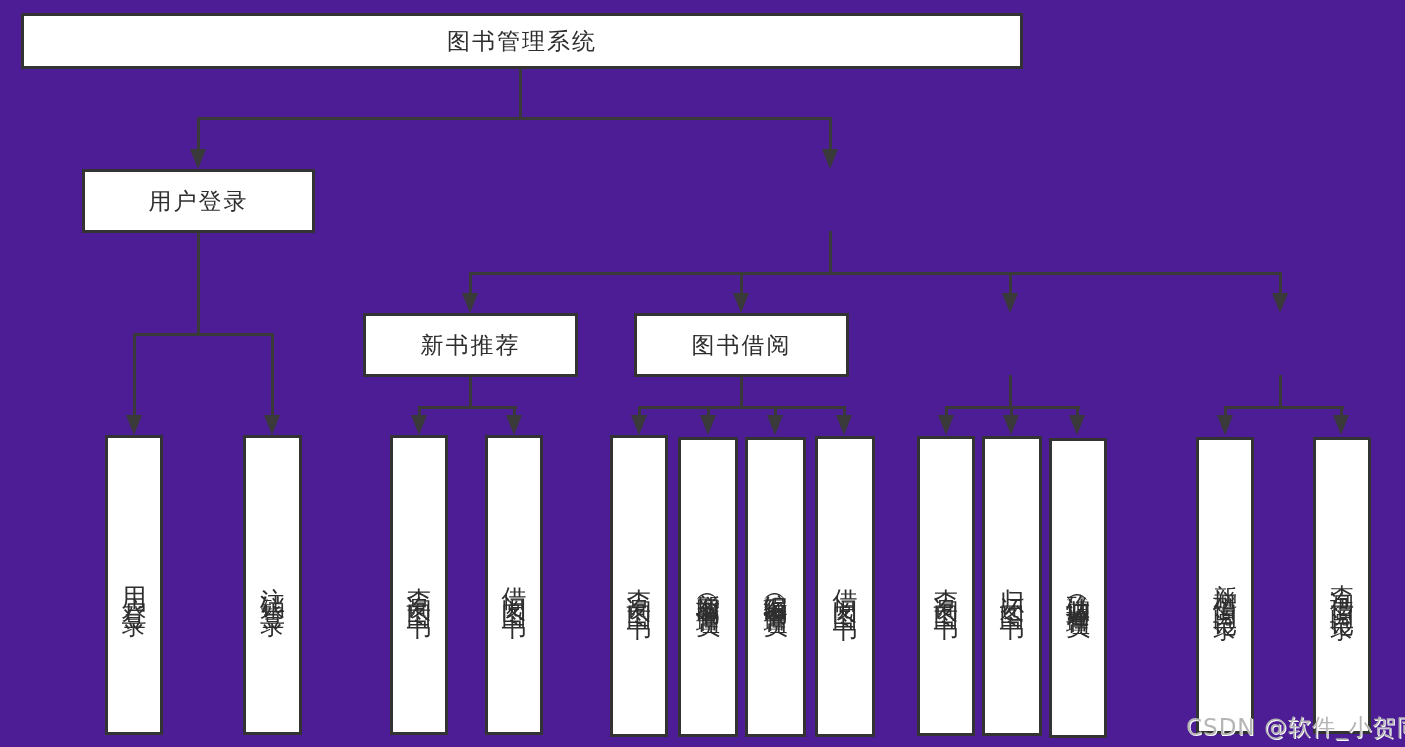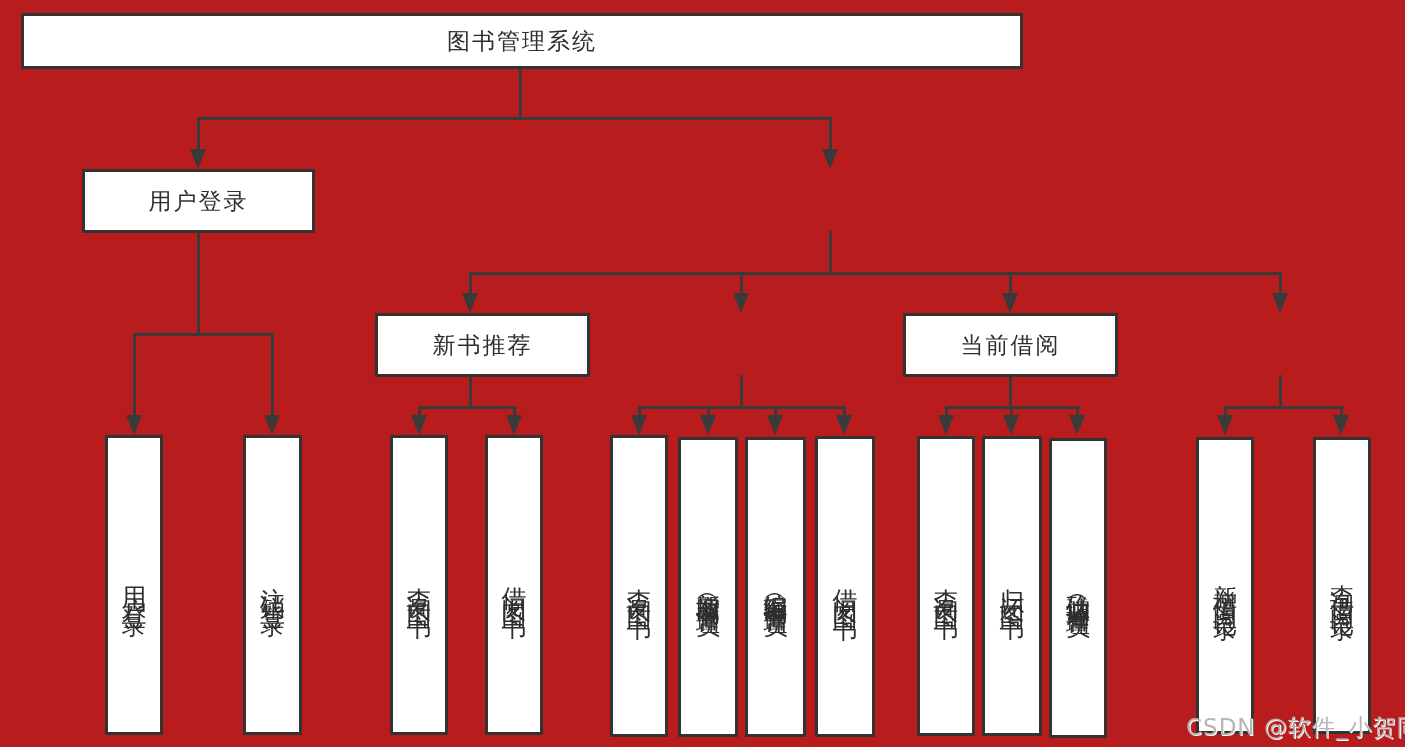--- a/index.html
+++ b/index.html
@@ -1,20 +1,20 @@
 <!DOCTYPE html>
 <html><head>
 <meta charset="utf-8">
 <style>
   html, body { margin: 0; padding: 0; background: #ffffff; }
   #canvas {
     position: relative;
     width: 1405px;
     height: 747px;
-    background: #b91c1c;
+    background: #4c1d95;
     font-family: "DejaVu Sans", "Liberation Sans", sans-serif;
     overflow: hidden;
   }
   .box {
     position: absolute;
     background: #ffffff;
     border: 3px solid #333333;
     box-sizing: border-box;
     display: flex;
     align-items: center;
@@ -90,25 +90,25 @@
   <div class="ln h" style="left:469px;top:272px;width:813px"></div>
   <div class="ln v" style="left:469px;top:272px;height:23px"></div>
   <div class="arr" style="left:462px;top:293px"></div>
   <div class="ln v" style="left:740px;top:272px;height:23px"></div>
   <div class="arr" style="left:733px;top:293px"></div>
   <div class="ln v" style="left:1009px;top:272px;height:23px"></div>
   <div class="arr" style="left:1002px;top:293px"></div>
   <div class="ln v" style="left:1279px;top:272px;height:23px"></div>
   <div class="arr" style="left:1272px;top:293px"></div>
 
-  <div class="box hbox" style="left:375px;top:313px;width:215px;height:64px">
+  <div class="box hbox" style="left:363px;top:313px;width:215px;height:64px">
     <span>新书推荐</span>
   </div>
-  <div class="box hbox" style="left:903px;top:313px;width:215px;height:64px">
-    <span>当前借阅</span>
+  <div class="box hbox" style="left:634px;top:313px;width:215px;height:64px">
+    <span>图书借阅</span>
   </div>
 
   <div class="ln v" style="left:469px;top:375px;height:34px"></div>
   <div class="ln h" style="left:418px;top:406px;width:99px"></div>
   <div class="ln v" style="left:418px;top:406px;height:11px"></div>
   <div class="arr" style="left:411px;top:415px"></div>
   <div class="ln v" style="left:513px;top:406px;height:11px"></div>
   <div class="arr" style="left:506px;top:415px"></div>
 
   <div class="ln v" style="left:740px;top:375px;height:34px"></div>

